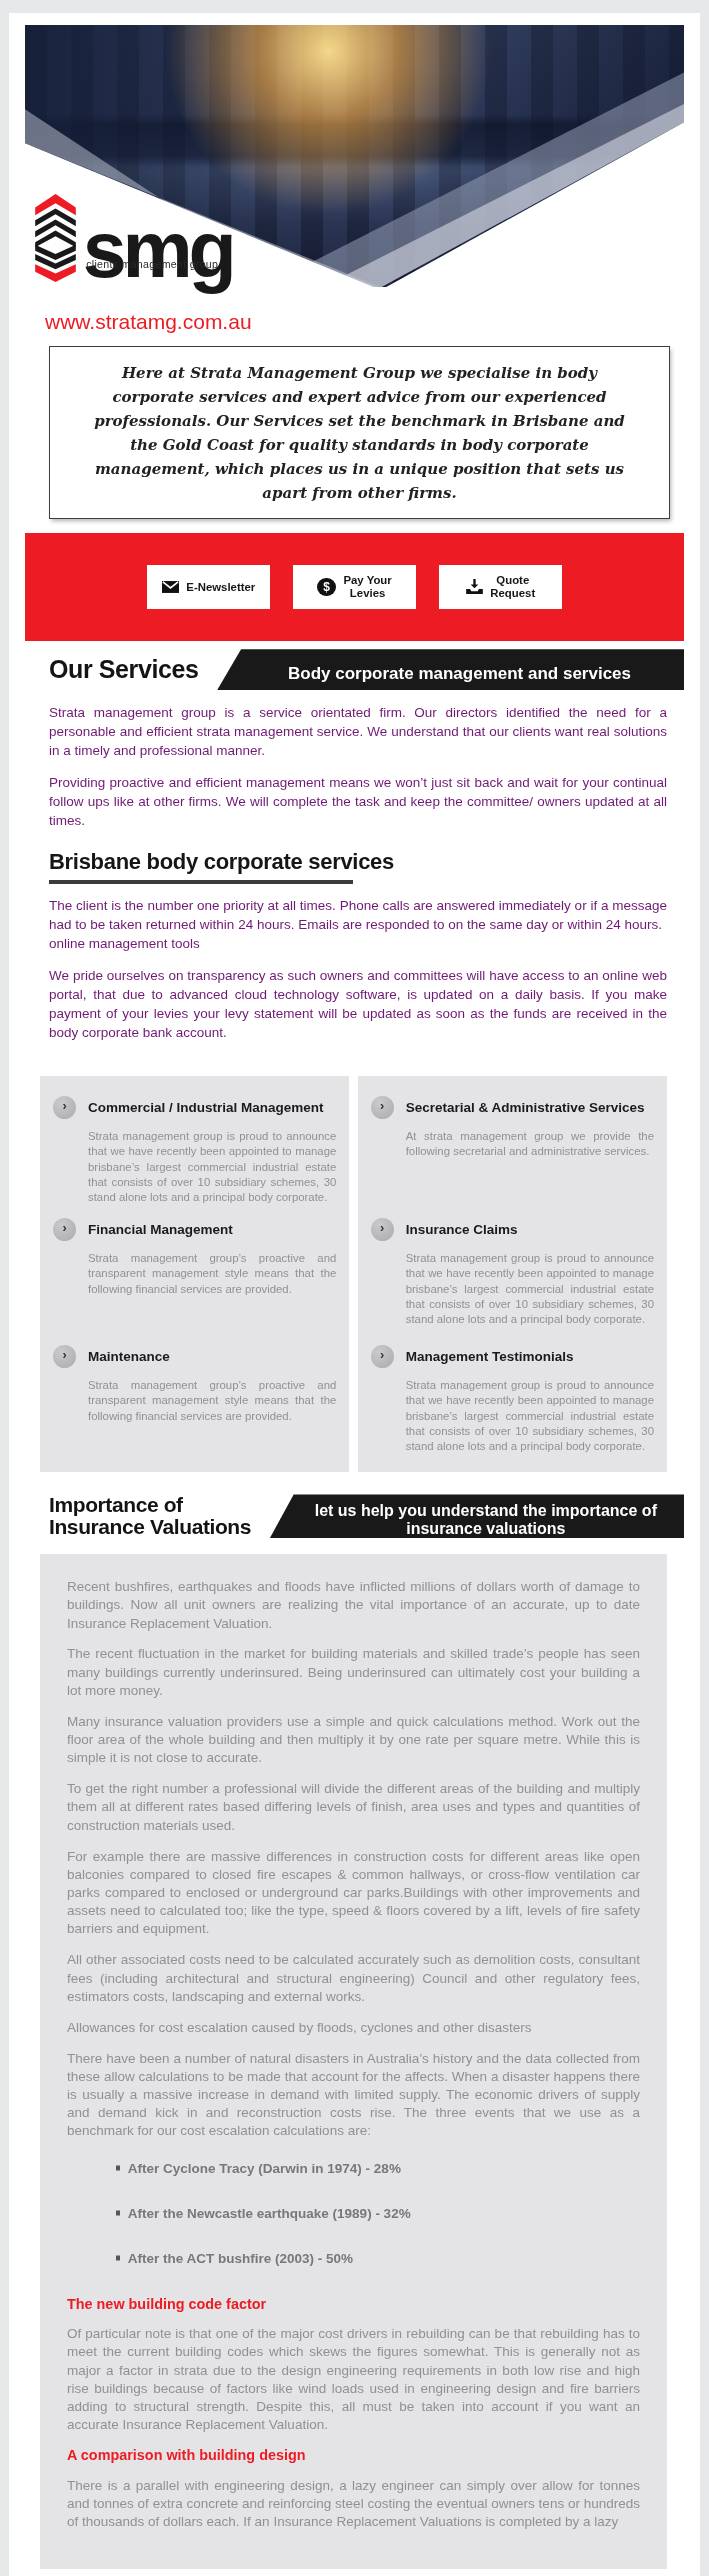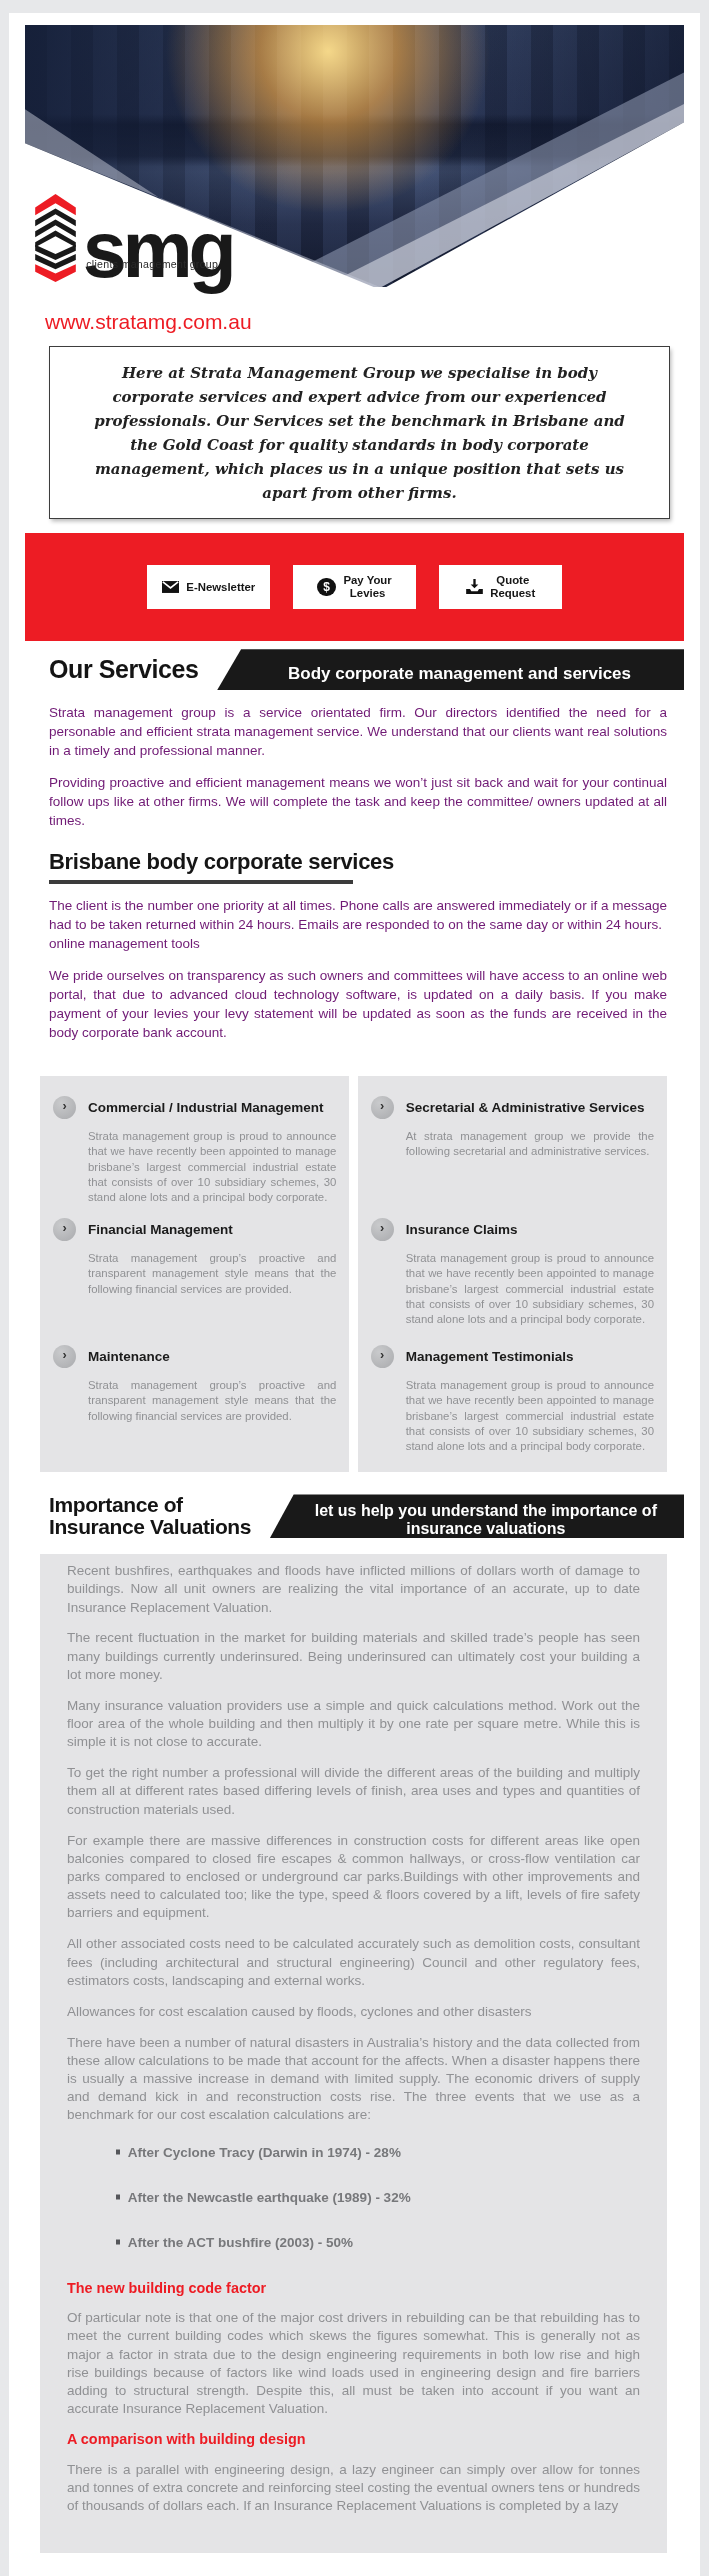--- a/index.html
+++ b/index.html
@@ -74,21 +74,21 @@
   .svc-item-2 { min-height:127px; }
   .svc-title-row { display:flex; align-items:center; gap:12px; margin-bottom:10px; cursor:pointer; }
   .chev { width:23px; height:23px; border-radius:50%; flex:0 0 23px;
     background:radial-gradient(circle at 35% 30%, #c9cacc, #a9aaad); color:#333;
     display:flex; align-items:center; justify-content:center; font-weight:800; font-size:12.7px; }
   .chev::before { content:"›"; margin-top:-1.7px; }
   .svc-title { font-size:13.5px; font-weight:800; color:#1b1b1b; }
   .svc-body { margin-left:35px; font-size:11.4px; line-height:1.35; color:#909194; text-align:justify; }
 
   
-  .panel { margin:15px 33px 0 31px; background:#e4e4e6; padding:8px 27px 25px; }
+  .panel { margin:15px 33px 0 31px; background:#e4e4e6; padding:24px 27px 25px; }
   .panel .p { color:#909194; font-size:13.5px; line-height:1.35; text-align:justify; margin-bottom:12.7px; }
   .red-head { color:#ed1c24; font-size:14.4px; font-weight:800; margin:5px 0 13.5px; }
   .bullets { list-style:none; margin:20px 0 18.6px 49px; }
   .bullets li { display:flex; align-items:baseline; gap:7.6px; margin-bottom:30px;
     font-size:13.5px; font-weight:700; color:#77787b; }
   .sq { width:4.2px; height:4.2px; background:#55565a; flex:0 0 4.2px; transform:translateY(-2.5px); }
   .ic { width:12.7px; height:12.7px; flex:0 0 12.7px; }
 </style>
 </head>
 <body>

